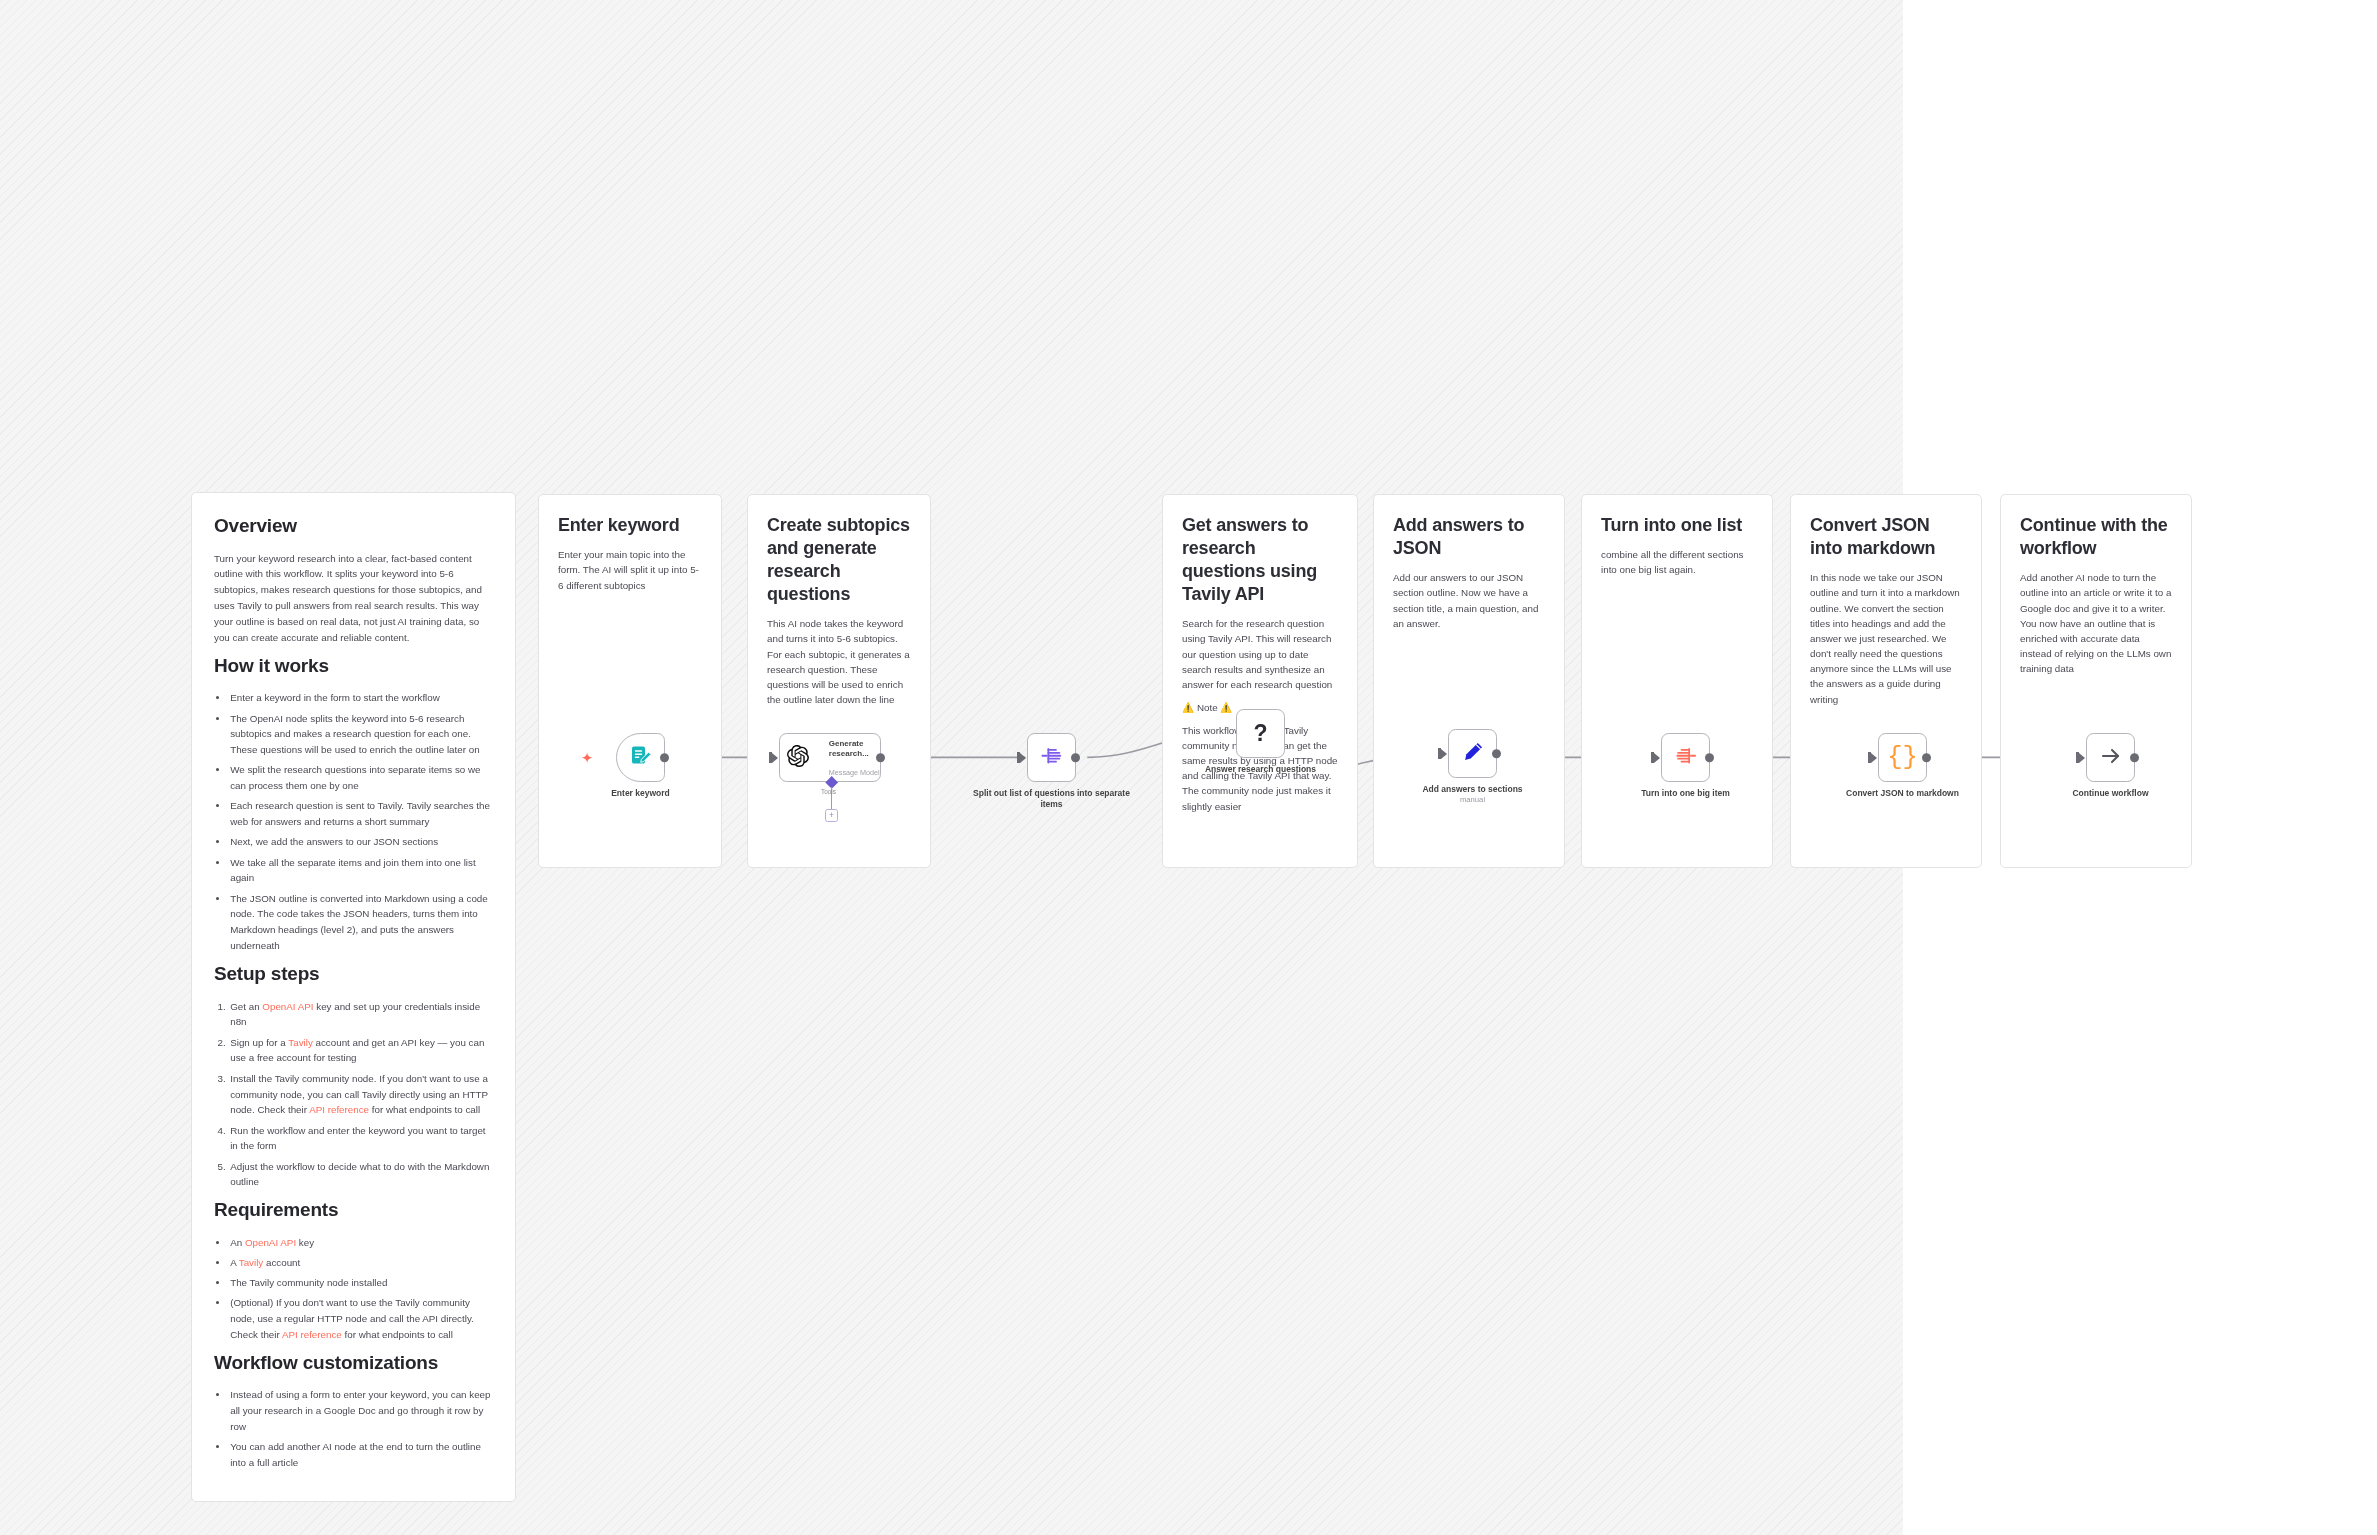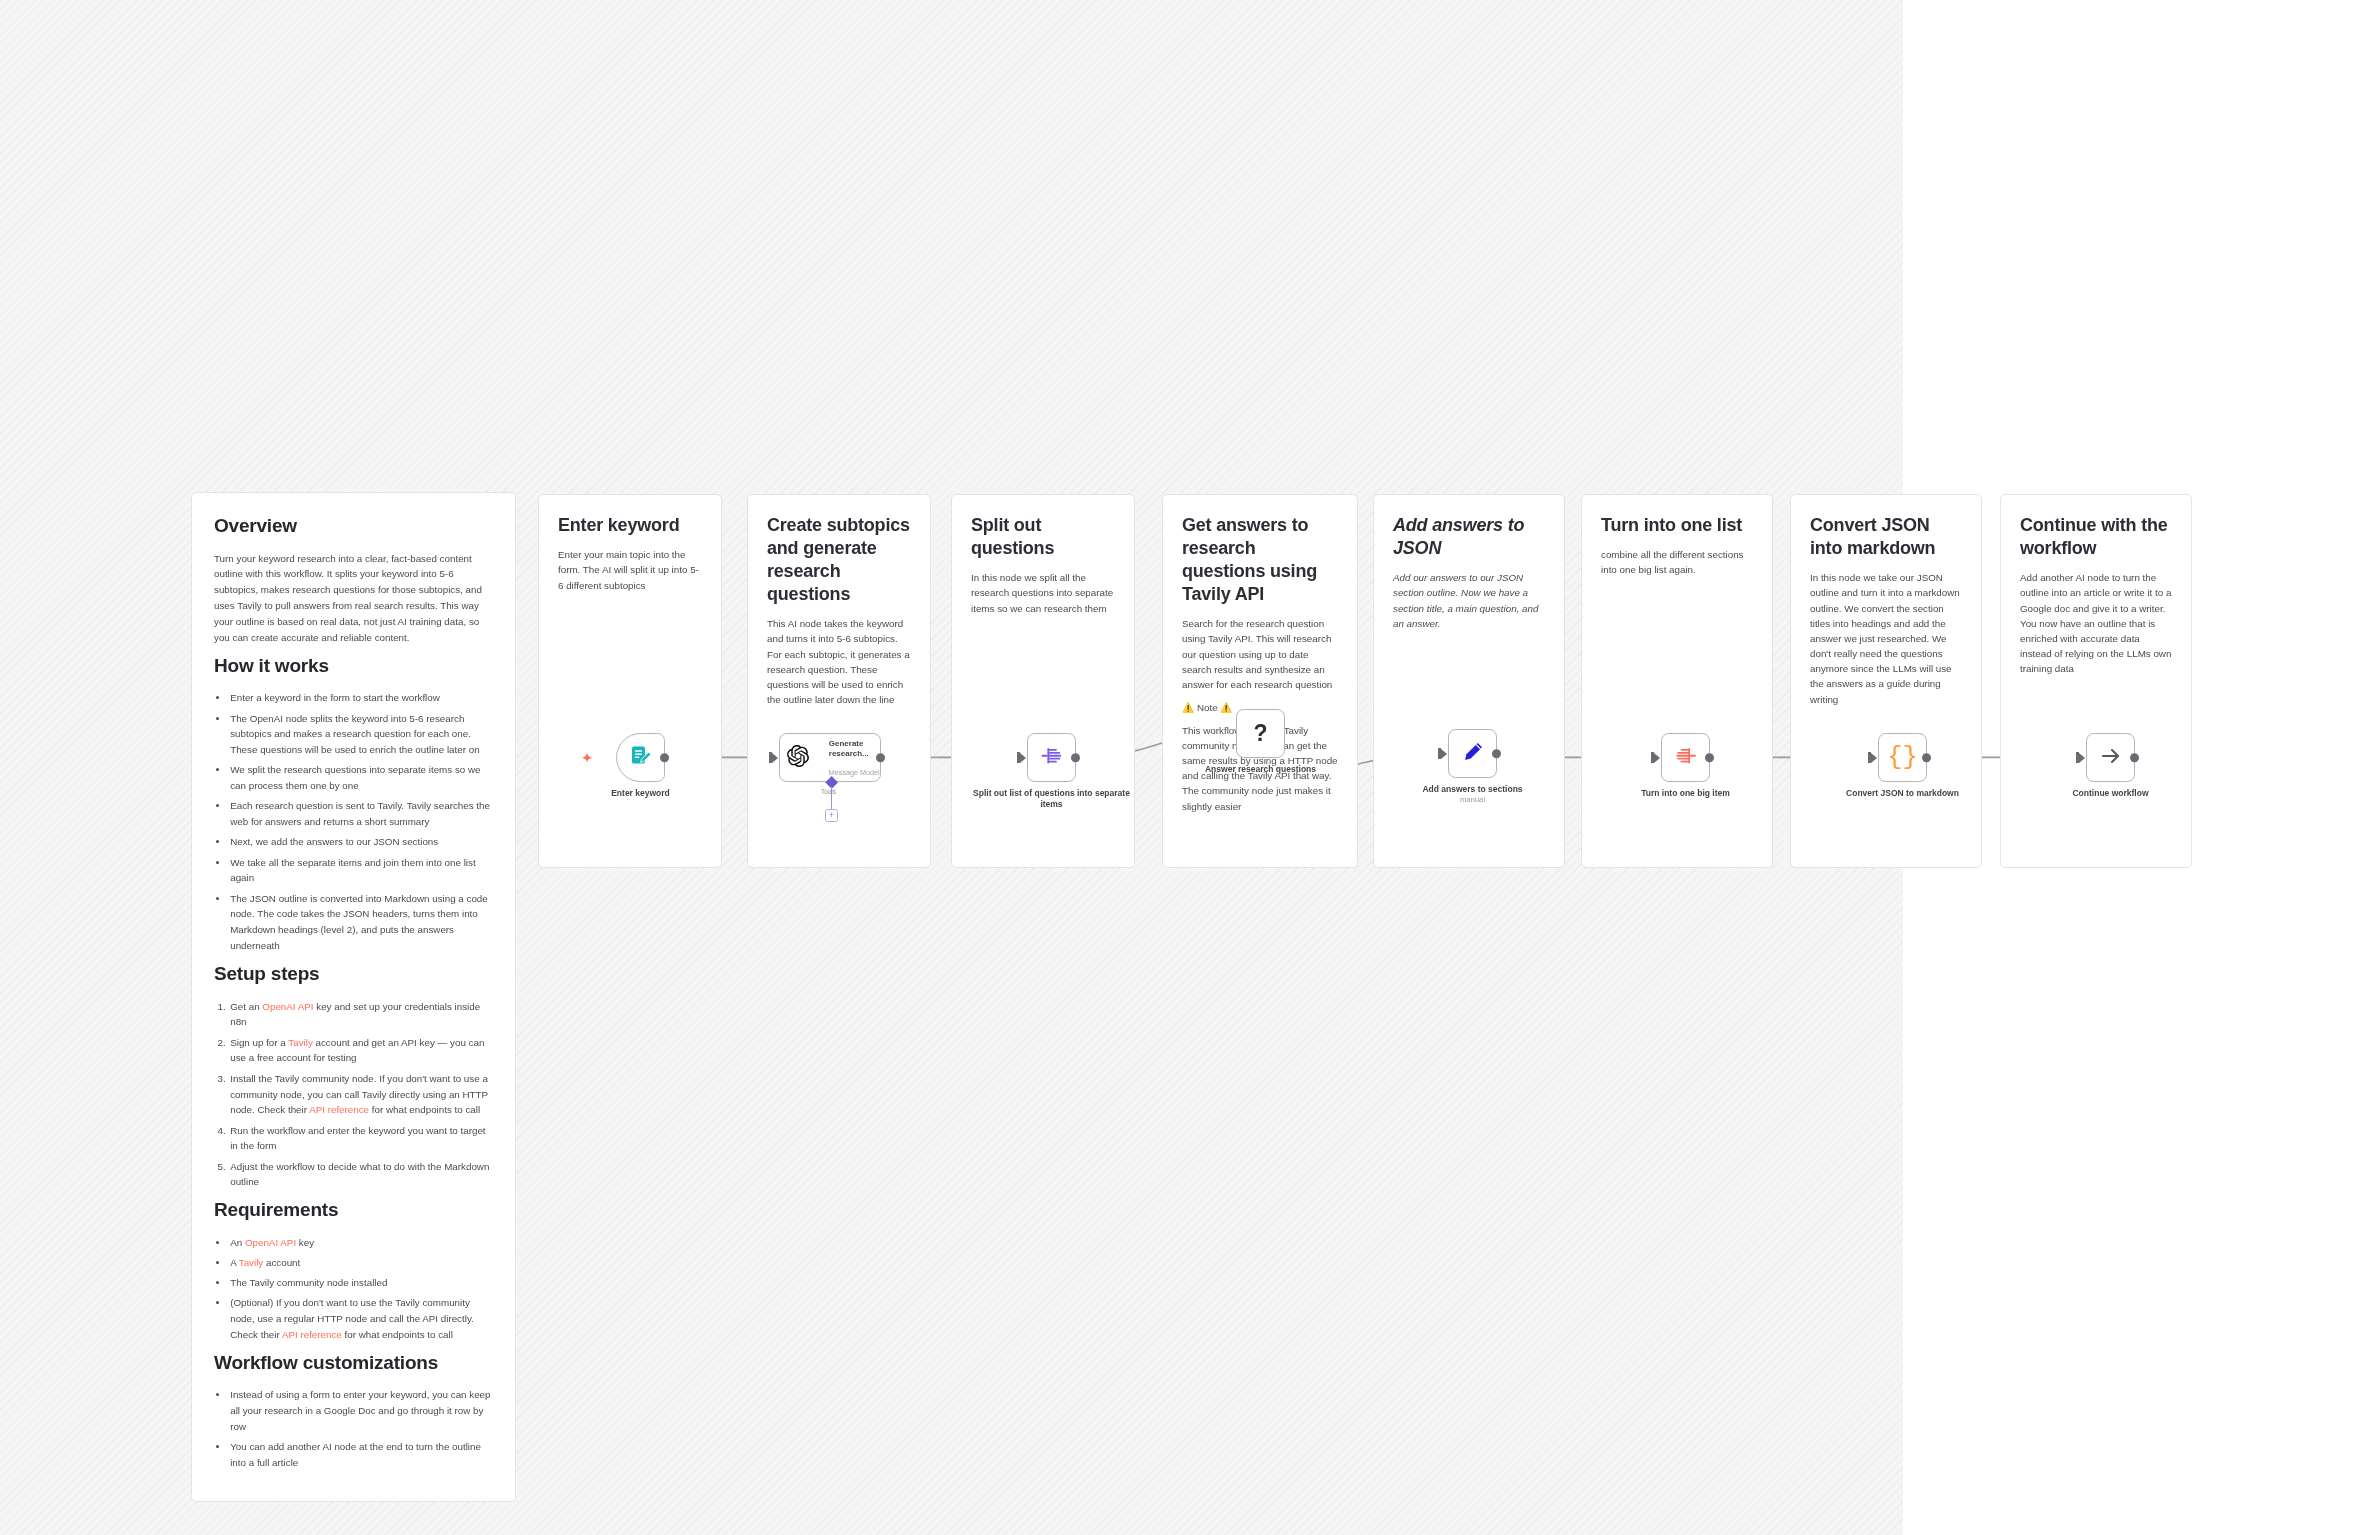--- a/index.html
+++ b/index.html
@@ -275,33 +275,29 @@
   <div class="note" style="left:538px; top:494px; width:184px; height:374px;">
     <h2>Enter keyword</h2>
     <p>Enter your main topic into the form. The AI will split it up into 5-6 different subtopics</p>
   </div>
 
   <div class="note" style="left:747px; top:494px; width:184px; height:374px;">
     <h2>Create subtopics and generate research questions</h2>
     <p>This AI node takes the keyword and turns it into 5-6 subtopics. For each subtopic, it generates a research question. These questions will be used to enrich the outline later down the line</p>
   </div>
 
-  <div class="note" style="left:951px; top:494px; width:184px; height:374px;">
-    <h2>Split out questions</h2>
-    <p>In this node we split all the research questions into separate items so we can research them</p>
-  </div>
 
   <div class="note" style="left:1162px; top:494px; width:196px; height:374px;">
     <h2>Get answers to research questions using Tavily API</h2>
     <p>Search for the research question using Tavily API. This will research our question using up to date search results and synthesize an answer for each research question</p>
     <p style="margin-top:5.1px;">⚠️ Note ⚠️</p>
     <p>This workflow uses the Tavily community node. You can get the same results by using a HTTP node and calling the Tavily API that way. The community node just makes it slightly easier</p>
   </div>
 
-  <div class="note" style="left:1373px; top:494px; width:192px; height:374px;font-style:italic;">
+  <div class="note" style="left:1373px; top:494px; width:192px; height:374px;">
     <h2>Add answers to JSON</h2>
     <p>Add our answers to our JSON section outline. Now we have a section title, a main question, and an answer.</p>
   </div>
 
   <div class="note" style="left:1581px; top:494px; width:192px; height:374px;">
     <h2>Turn into one list</h2>
     <p>combine all the different sections into one big list again.</p>
   </div>
 
   <div class="note" style="left:1790px; top:494px; width:192px; height:374px;">

